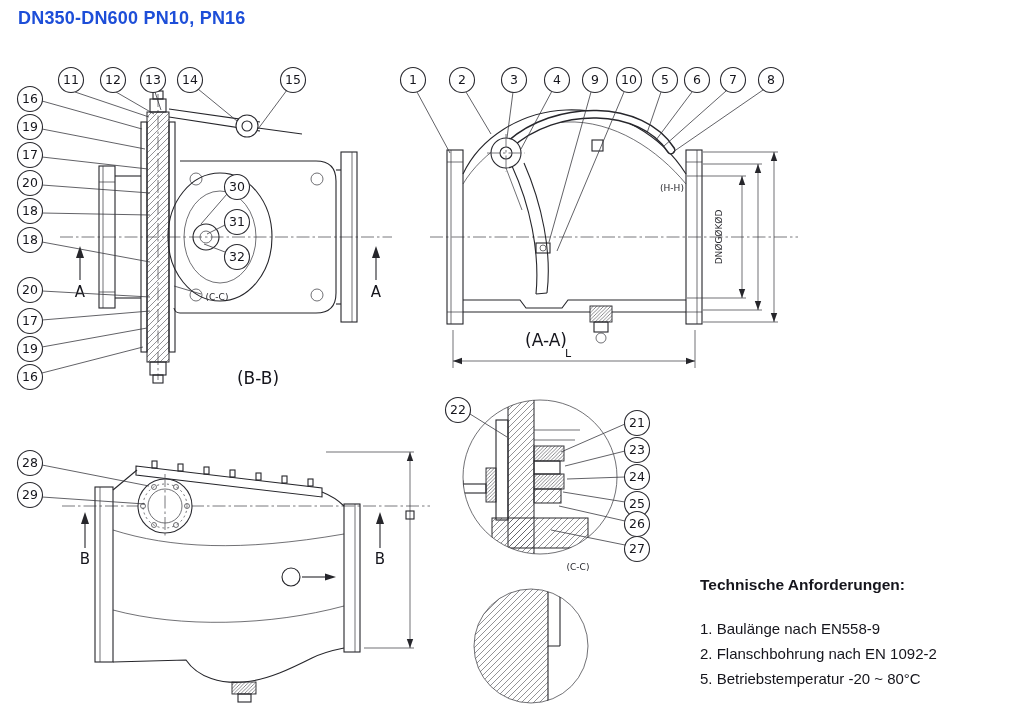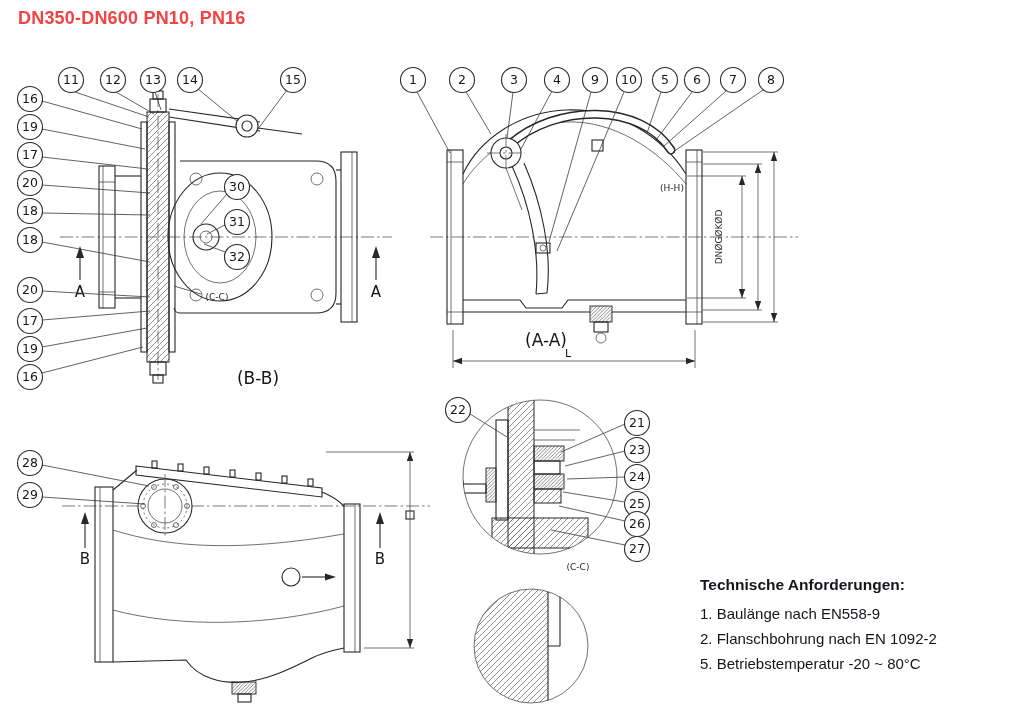--- a/index.html
+++ b/index.html
@@ -1,19 +1,19 @@
 <!DOCTYPE html>
 <html><head>
 <meta charset="utf-8">
 <style>
   html,body{margin:0;padding:0;background:#fff;width:1024px;height:721px;overflow:hidden}
   .stage{position:relative;width:1024px;height:721px;font-family:"Liberation Sans","DejaVu Sans",sans-serif;color:#15151c;background:#fff}
-  .title{position:absolute;left:18px;top:8px;font-size:18px;font-weight:700;color:#ef4444;letter-spacing:.2px}
+  .title{position:absolute;left:18px;top:8px;font-size:18px;font-weight:700;color:#1d4ed8;letter-spacing:.2px}
   .tech{position:absolute;left:700px;top:576px;width:318px}
-  .tech-h{font-size:15.5px;font-weight:700;margin-bottom:7px}
+  .tech-h{font-size:15.5px;font-weight:700;margin-bottom:22px}
   .tech-i{font-size:15px;line-height:25px;white-space:nowrap}
   svg{position:absolute;left:0;top:0}
   .ln{stroke:#26262b;stroke-width:1.1;fill:none}
   .thin{stroke:#33333a;stroke-width:.7;fill:none}
   .cl{stroke:#55565c;stroke-width:.8;fill:none;stroke-dasharray:13 3 2.5 3}
   .ld{stroke:#3a3a40;stroke-width:.8;fill:none}
   .co{fill:#fff;stroke:#2a2a30;stroke-width:1.1}
   .ct{font:12.5px "DejaVu Sans",sans-serif;fill:#15151c;text-anchor:middle}
   .lbl{font:17px "DejaVu Sans",sans-serif;fill:#15151c;text-anchor:middle}
   .lbl-m{font:15px "DejaVu Sans",sans-serif;fill:#15151c;text-anchor:middle}

